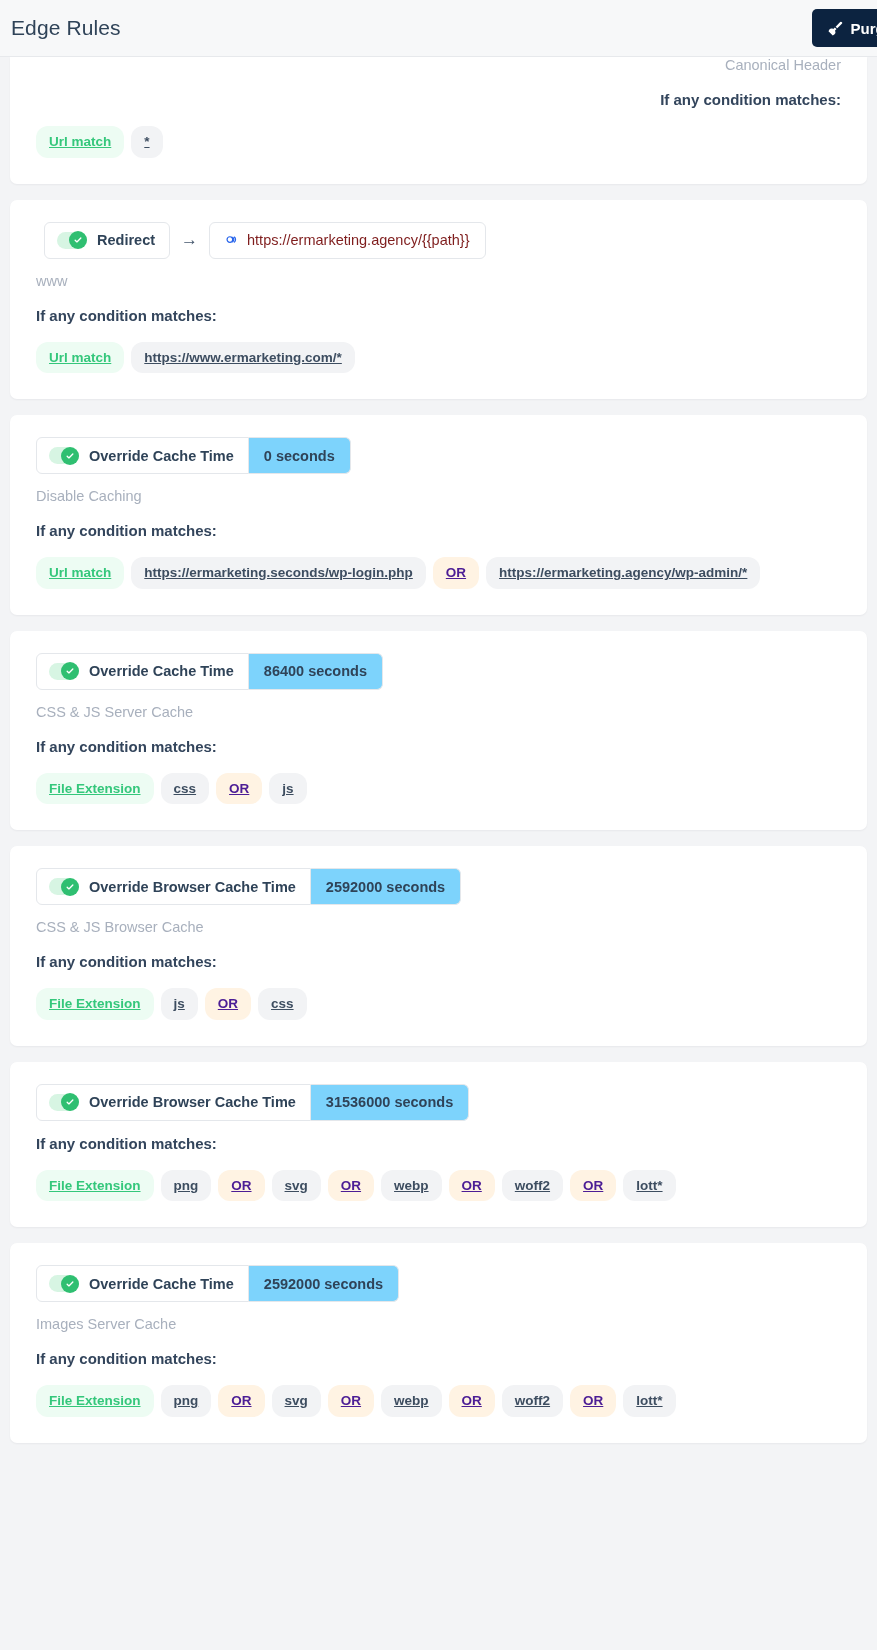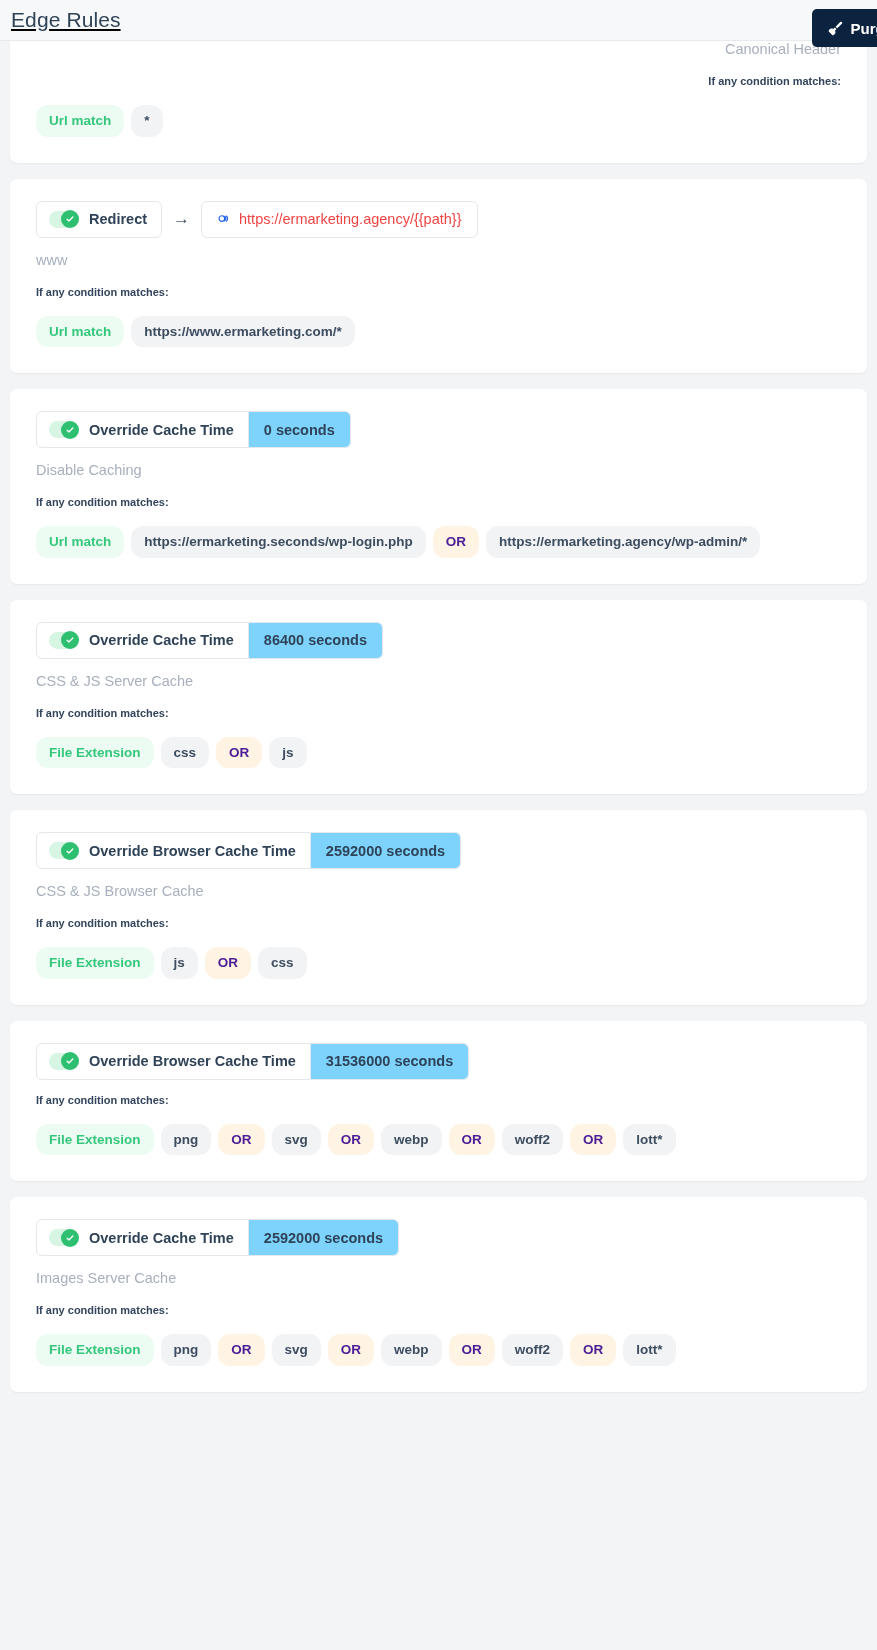--- a/index.html
+++ b/index.html
@@ -6,29 +6,28 @@
   html, body {
     width: 877px;
     background: #f3f4f6;
     font-family: "Liberation Sans", sans-serif;
     -webkit-font-smoothing: antialiased;
   }
   .page { width: 877px; min-height: 1650px; position: relative; background: #f3f4f6; }
 
   
   .header {
-    height: 41px;
+    height: 57px;
     background: #f7f8f9;
     border-bottom: 1px solid #e7e9ec;
     display: flex;
     align-items: center;
     justify-content: space-between;
     padding: 0 0 0 11px;
     position: relative;
-    text-decoration: underline;
   }
   .header-title {
     font-size: 21px;
     color: #2f4358;
     font-weight: 400;
     letter-spacing: .1px;
   }
   .purge-btn {
     position: absolute;
     right: -32px;
@@ -79,21 +78,21 @@
     gap: 10px;
     background: #ffffff;
     border: 1px solid #e4e7eb;
     border-radius: 6px 0 0 6px;
     padding: 9px 14px 9px 12px;
     font-size: 14.5px;
     color: #2f4358;
     font-weight: 700;
     white-space: nowrap;
   }
-  .action-pill.solo { border-radius: 6px; }
+  .action-pill.solo { border-radius: 6px; margin-left: 8px; }
   .value-chip {
     display: flex;
     align-items: center;
     background: #7dd3fc;
     border: 1px solid #e4e7eb;
     border-left: none;
     border-radius: 0 6px 6px 0;
     padding: 9px 15px;
     font-size: 14.5px;
     color: #2f4358;
@@ -128,54 +127,55 @@
   }
   .link-chip {
     display: flex;
     align-items: center;
     gap: 7px;
     background: #ffffff;
     border: 1px solid #e4e7eb;
     border-radius: 6px;
     padding: 9px 15px;
     font-size: 14.5px;
-    color: #ef4444;
+    color: #7f1d1d;
     font-weight: 400;
     white-space: nowrap;
   }
   .link-icon { width: 15px; height: 15px; flex:0 0 15px; display:block; }
 
   
   .rule-desc {
     font-size: 14.5px;
     color: #a8b0bd;
     margin-bottom: 18px;
     font-weight: 400;
   }
 
   
   .cond-title {
-    font-size: 11px;
+    font-size: 15px;
     font-weight: 700;
     color: #33455c;
     margin-bottom: 18px;
   }
   .chips {
     display: flex;
     align-items: center;
     flex-wrap: wrap;
     gap: 7px;
   }
   .chip {
     border-radius: 12px;
     padding: 8px 13px;
     font-size: 13.5px;
     font-weight: 700;
     white-space: nowrap;
     line-height: 1.15;
+    text-decoration: underline;
   }
   .chip.type   { background: #edfcf3; color: #34c77b; }
   .chip.value  { background: #f2f3f5; color: #3d4d60; }
   .chip.or     { background: #fff3e3; color: #4c1d95; }
 
   .spacer-bottom { height: 8px; }
 </style>
 </head>
 <body>
 

